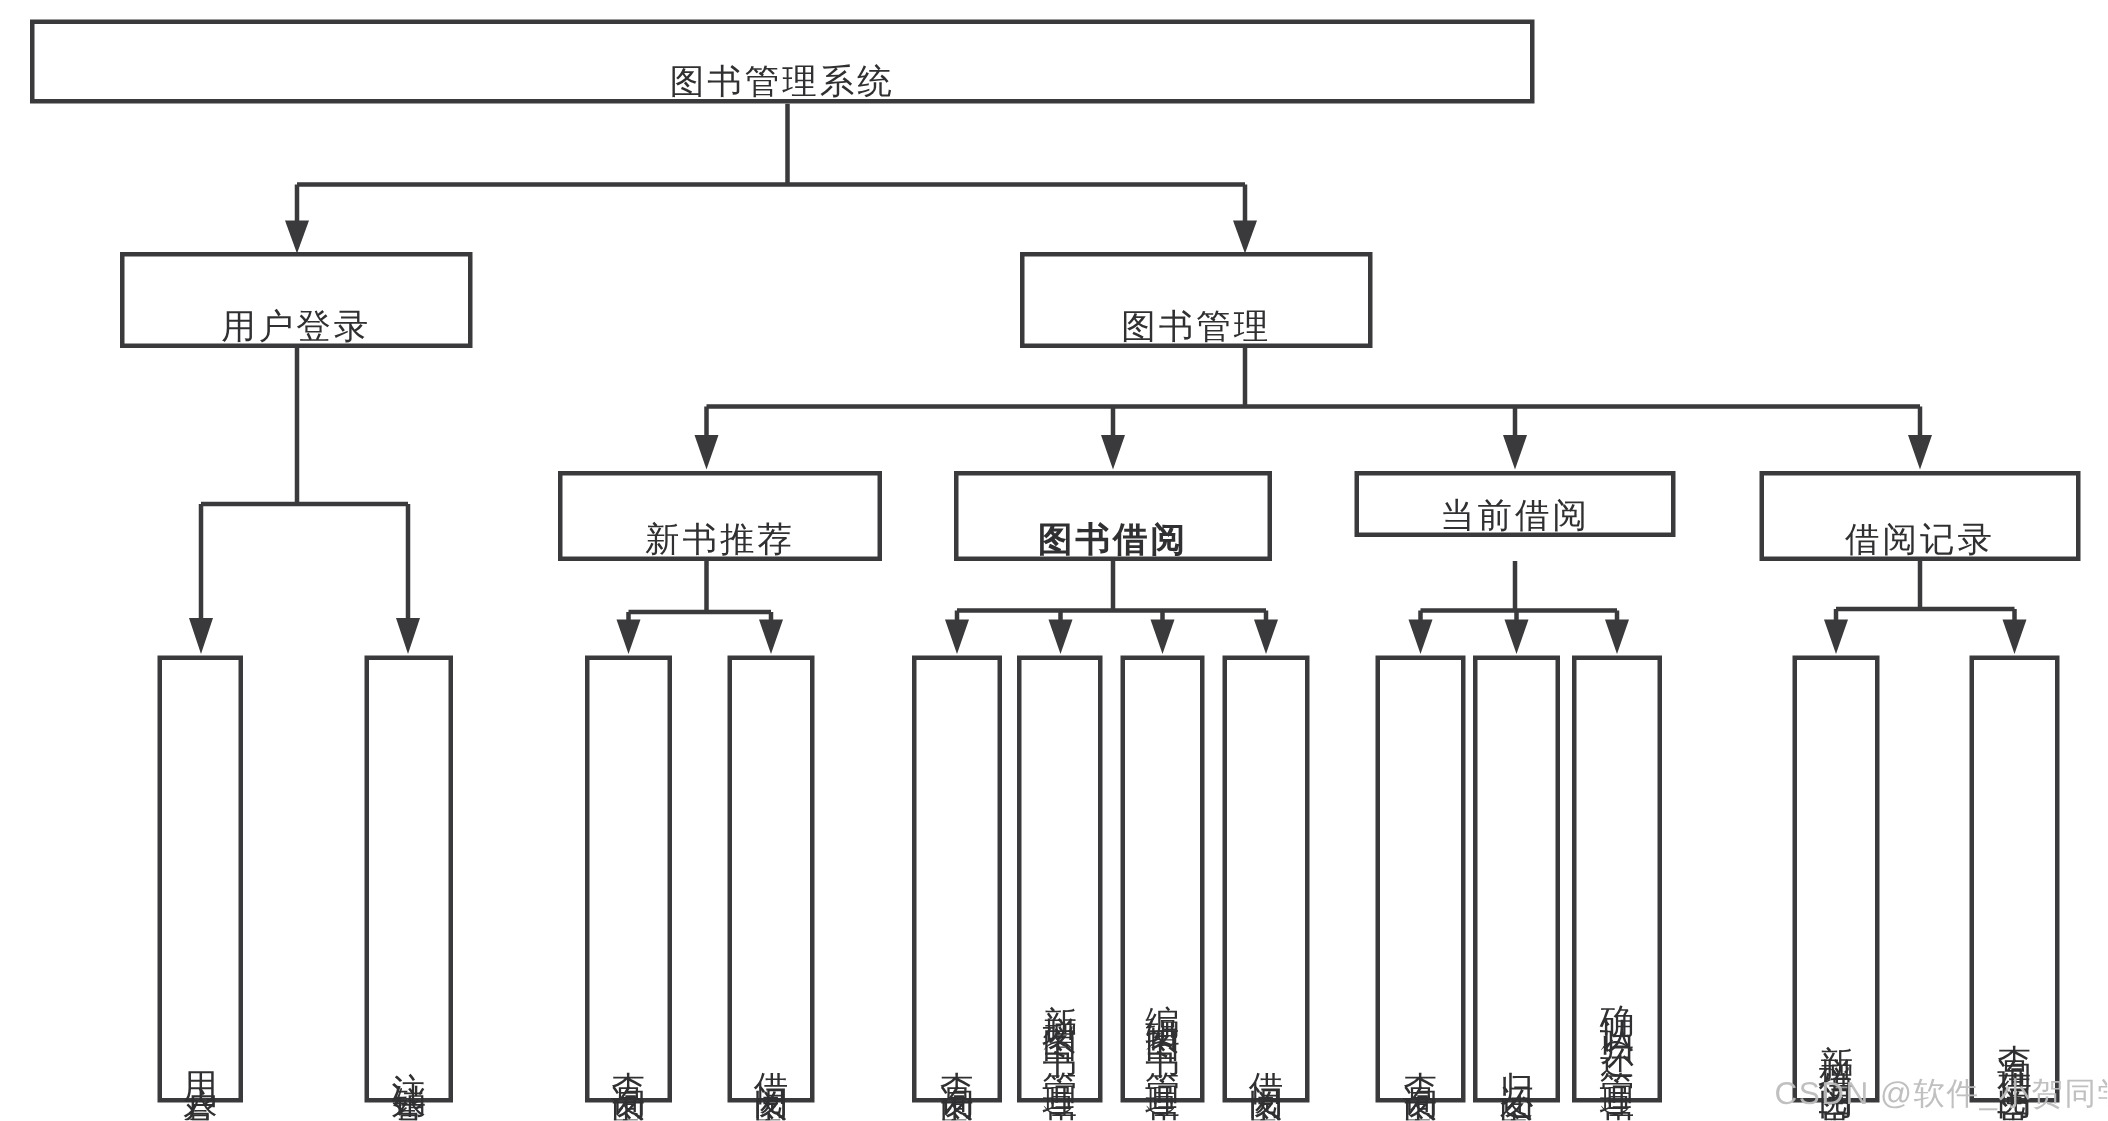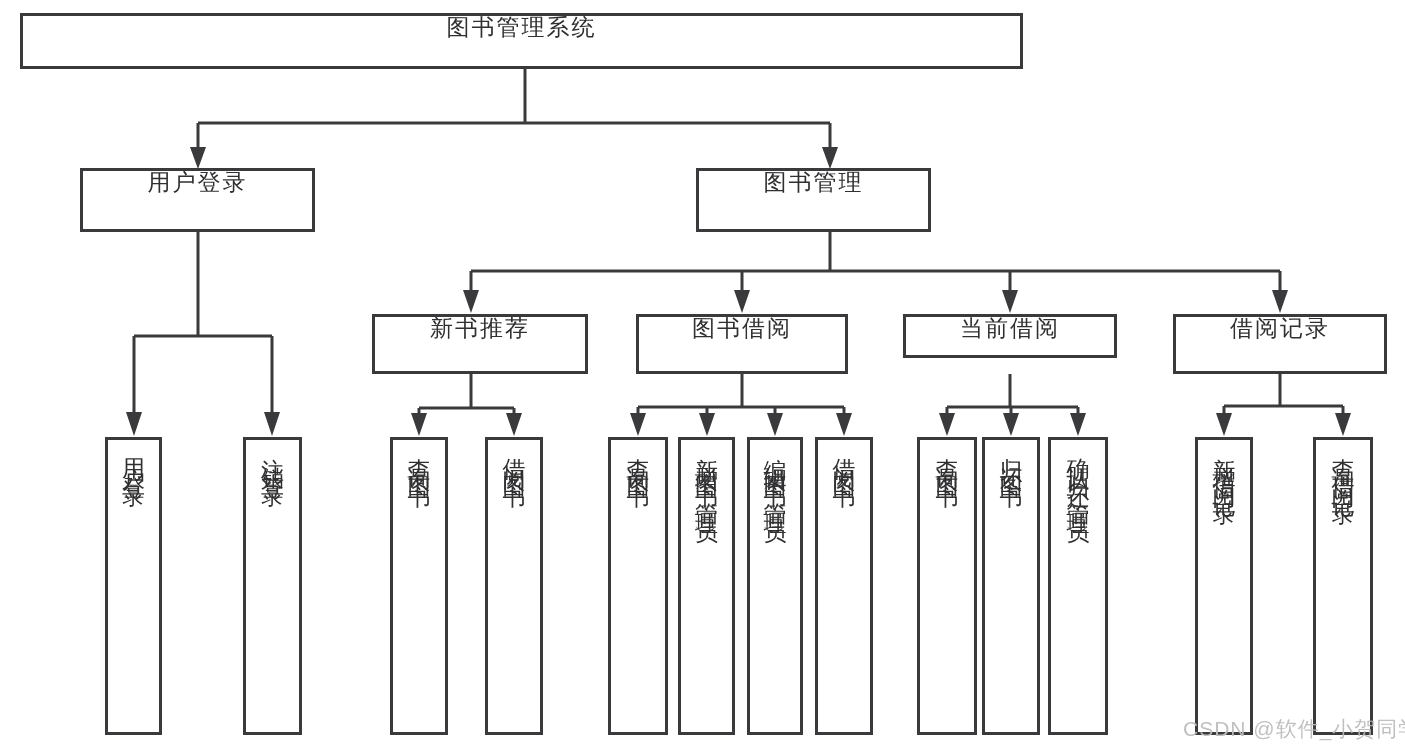--- a/index.html
+++ b/index.html
@@ -17,21 +17,21 @@
     overflow:hidden;
   }
   .connectors{position:absolute;left:0;top:0;z-index:1;}
   .connectors path{stroke:var(--line);stroke-width:3;fill:none;}
   .connectors polygon{fill:var(--line);stroke:none;}
   .box{
     position:absolute;
     box-sizing:border-box;
     background:#fff;
     border:3px solid var(--line);
-    display:flex;align-items:flex-start;justify-content:center;
+    display:flex;align-items:flex-end;justify-content:center;
     color:var(--text);
     z-index:2;
   }
   .h-label{
     font-size:23px;
     letter-spacing:2px;
     white-space:nowrap;
     line-height:1;
   }
   .v-label{
@@ -93,28 +93,28 @@
     <polygon points="1335,413 1351,413 1343,436"></polygon>
   </svg>
 
   <div class="box" style="left:20px;top:13px;width:1003px;height:56px;">
     <span class="h-label">图书管理系统</span>
   </div>
 
   <div class="box" style="left:80px;top:168px;width:235px;height:64px;">
     <span class="h-label">用户登录</span>
   </div>
-  <div class="box" style="left:696px;top:168px;width:235px;height:64px;">
+  <div class="box" style="left:680px;top:168px;width:235px;height:64px;">
     <span class="h-label">图书管理</span>
   </div>
 
   <div class="box" style="left:372px;top:314px;width:216px;height:60px;">
     <span class="h-label">新书推荐</span>
   </div>
-  <div class="box" style="left:636px;top:314px;width:212px;height:60px;">
+  <div class="box" style="left:636px;top:314px;width:212px;height:60px;font-weight:bold;">
     <span class="h-label">图书借阅</span>
   </div>
   <div class="box" style="left:903px;top:314px;width:214px;height:44px;">
     <span class="h-label">当前借阅</span>
   </div>
   <div class="box" style="left:1173px;top:314px;width:214px;height:60px;">
     <span class="h-label">借阅记录</span>
   </div>
 
   <div class="box" style="left:105px;top:437px;width:57px;height:298px;">

